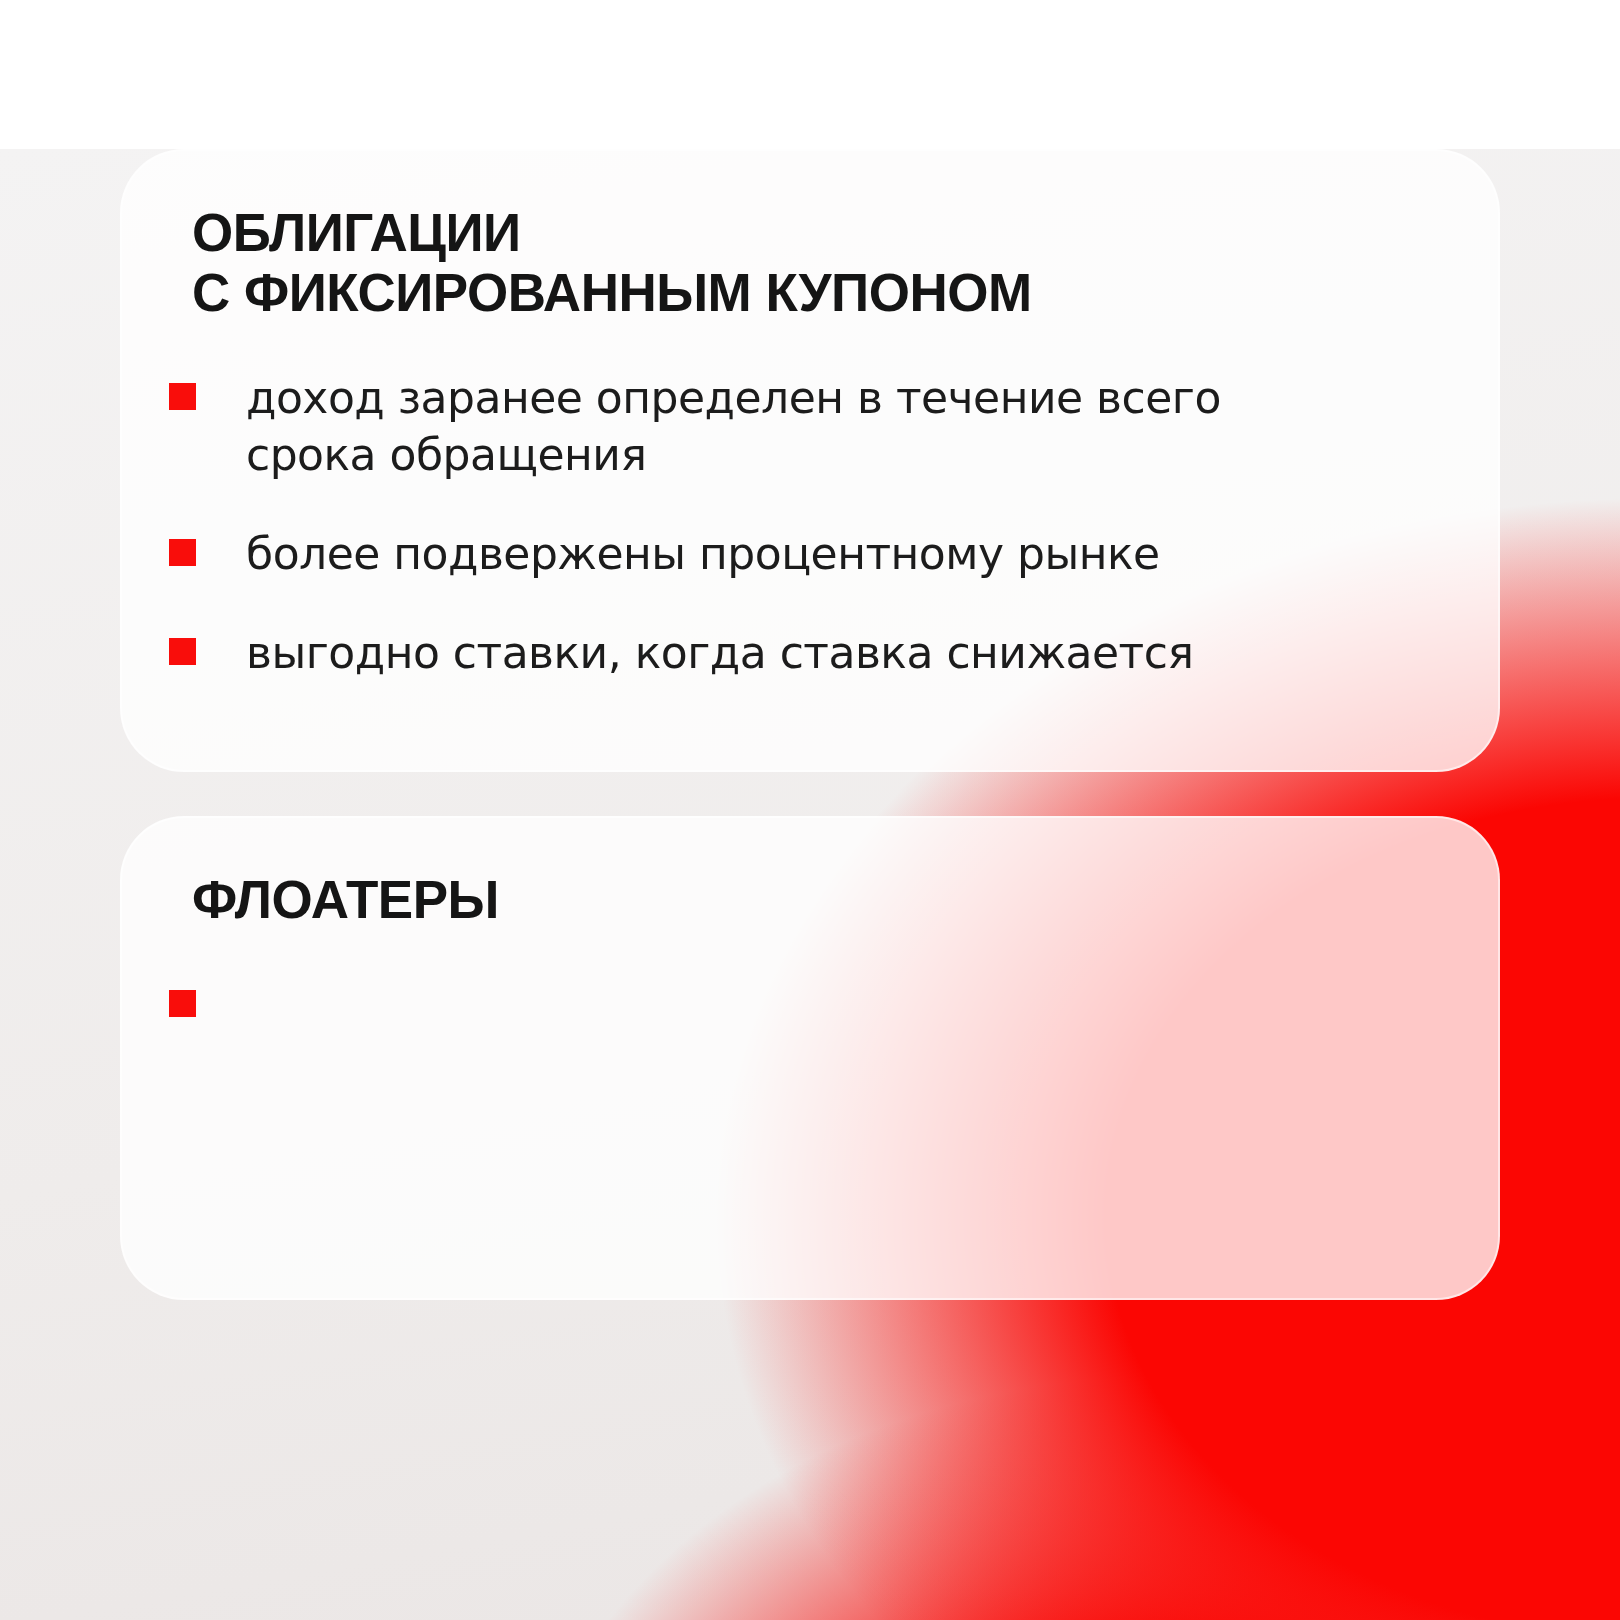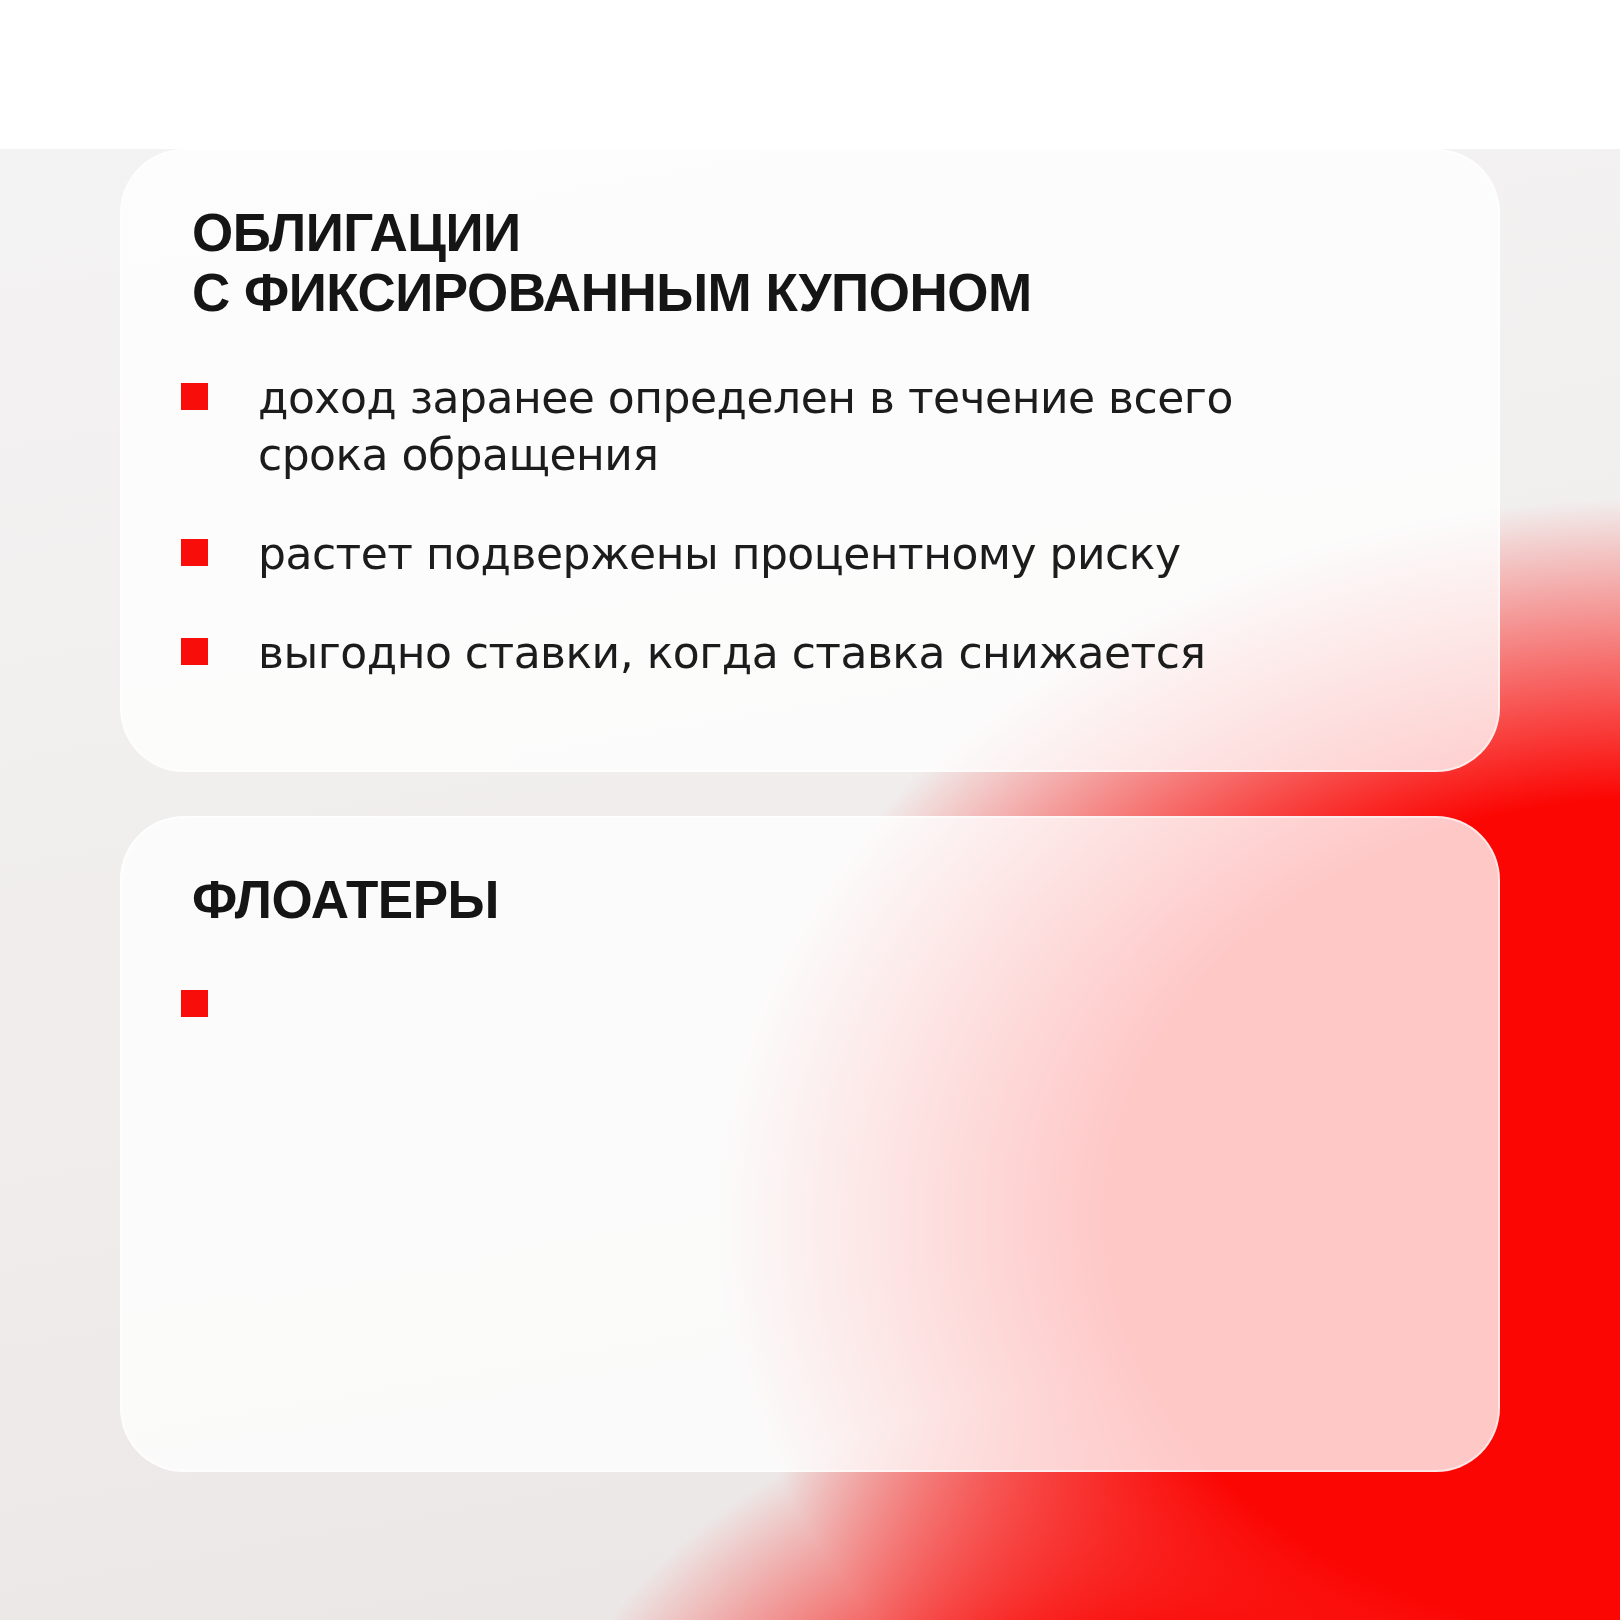--- a/index.html
+++ b/index.html
@@ -28,34 +28,34 @@
   }
   .card{
     margin:0 120px;
     box-sizing:border-box;
     background:var(--card-bg);
     border:2px solid rgba(255,255,255,0.55);
     border-radius:64px;
     padding:52px 70px 40px 47px;
   }
   .card-fixed{margin-top:149px;height:623px;}
-  .card-floaters{margin-top:44px;height:656px;}
+  .card-floaters{margin-top:44px;height:484px;}
   .card-title{
     margin:0 0 46px 23px;
     font-family:"Liberation Sans",sans-serif;
     font-weight:700;
     font-size:53px;
     line-height:1.13;
     letter-spacing:-0.5px;
     color:var(--title-text);
     white-space:pre-line;
   }
   .bullet-list{
     display:flex;flex-direction:column;gap:42px;
-    margin:12px;padding:0;list-style:none;
+    margin:0;padding:0;list-style:none;
   }
   .bullet-item{display:flex;align-items:flex-start;gap:50px;}
   .bullet-square{
     flex:0 0 auto;width:27px;height:27px;margin-top:14px;
     background:var(--bullet-red);
   }
   .bullet-text{
     font-family:"DejaVu Sans","Liberation Sans",sans-serif;
     font-weight:500;
     font-size:44px;
@@ -74,21 +74,21 @@
     <h2 class="card-title">ОБЛИГАЦИИ
 С ФИКСИРОВАННЫМ КУПОНОМ</h2>
     <ul class="bullet-list">
       <li class="bullet-item">
         <span class="bullet-square"></span>
         <span class="bullet-text">доход заранее определен в течение всего
 срока обращения</span>
       </li>
       <li class="bullet-item">
         <span class="bullet-square"></span>
-        <span class="bullet-text">растет подвержены процентному риску</span>
+        <span class="bullet-text">более подвержены процентному рынке</span>
       </li>
       <li class="bullet-item">
         <span class="bullet-square"></span>
         <span class="bullet-text">выгодно ставки, когда ставка снижается</span>
       </li>
     </ul>
   </section>
 
   <section class="card card-floaters">
     <h2 class="card-title">ФЛОАТЕРЫ</h2>

